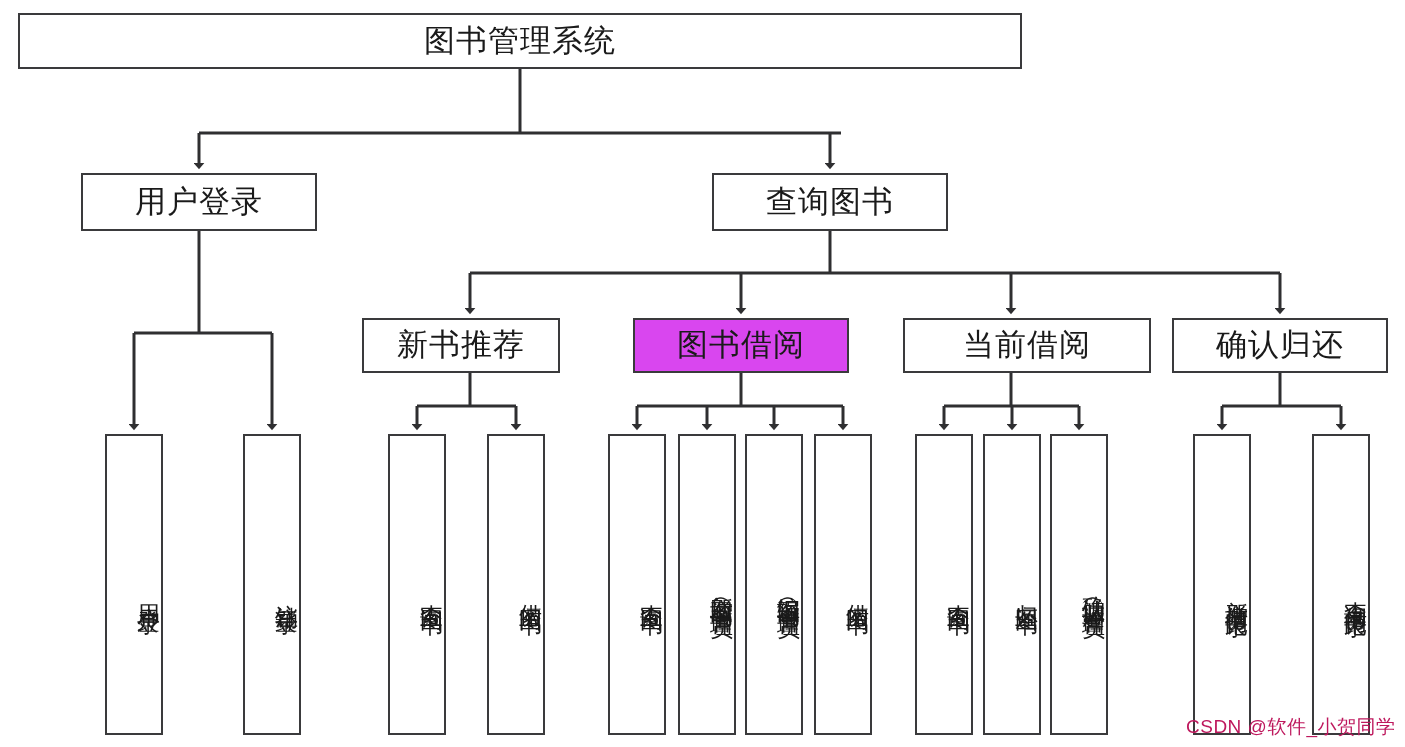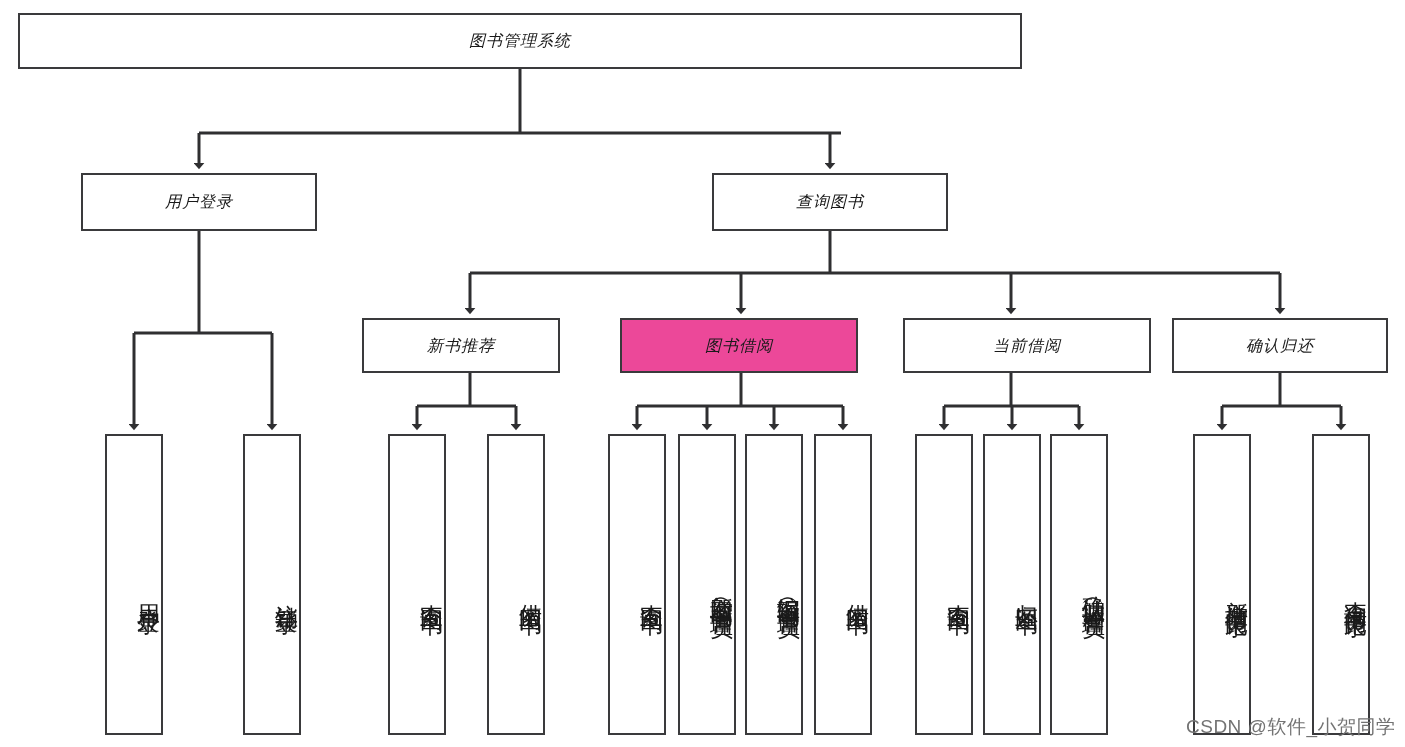--- a/index.html
+++ b/index.html
@@ -29,23 +29,22 @@
     box-sizing: border-box;
     background: #ffffff;
     border: 2px solid #3a3a3c;
     display: flex;
     align-items: center;
     justify-content: center;
     color: #1a1a1a;
     z-index: 2;
   }
   .node.horizontal {
-    font-size: 16px;
+    font-size: 31px;
     letter-spacing: 1px;
-    font-style: italic;
   }
   .node.vertical {
     writing-mode: vertical-rl;
     text-orientation: upright;
     font-size: 23px;
     letter-spacing: 3px;
     padding-top: 14px;
     align-items: flex-start;
     justify-content: center;
   }
@@ -128,21 +127,21 @@
   <div class="node horizontal" style="left: 81px; top: 173px; width: 236px; height: 58px; background: rgb(255, 255, 255); border-color: rgb(58, 58, 60); color: rgb(26, 26, 26);">
     <span class="node-label">用户登录</span>
   </div>
   <div class="node horizontal" style="left: 712px; top: 173px; width: 236px; height: 58px; background: rgb(255, 255, 255); border-color: rgb(58, 58, 60); color: rgb(26, 26, 26);">
     <span class="node-label">查询图书</span>
   </div>
 
   <div class="node horizontal" style="left: 362px; top: 318px; width: 198px; height: 55px; background: rgb(255, 255, 255); border-color: rgb(58, 58, 60); color: rgb(26, 26, 26);">
     <span class="node-label">新书推荐</span>
   </div>
-  <div class="node horizontal" style="left: 620px; top: 318px; width: 238px; height: 55px; background: #ec4899; border-color: rgb(58, 58, 60); color: rgb(26, 26, 26);">
+  <div class="node horizontal" style="left: 633px; top: 318px; width: 216px; height: 55px; background: #d946ef; border-color: rgb(58, 58, 60); color: rgb(26, 26, 26);">
     <span class="node-label">图书借阅</span>
   </div>
   <div class="node horizontal" style="left: 903px; top: 318px; width: 248px; height: 55px; background: rgb(255, 255, 255); border-color: rgb(58, 58, 60); color: rgb(26, 26, 26);">
     <span class="node-label">当前借阅</span>
   </div>
   <div class="node horizontal" style="left: 1172px; top: 318px; width: 216px; height: 55px; background: rgb(255, 255, 255); border-color: rgb(58, 58, 60); color: rgb(26, 26, 26);">
     <span class="node-label">确认归还</span>
   </div>
 
   <div class="node vertical" style="left: 105px; top: 434px; width: 58px; height: 301px; background: rgb(255, 255, 255); border-color: rgb(58, 58, 60); color: rgb(26, 26, 26);">
@@ -178,14 +177,14 @@
   <div class="node vertical" style="left: 1050px; top: 434px; width: 58px; height: 301px; background: rgb(255, 255, 255); border-color: rgb(58, 58, 60); color: rgb(26, 26, 26);">
     <span class="node-label">确认归还（管理员）</span>
   </div>
   <div class="node vertical" style="left: 1193px; top: 434px; width: 58px; height: 301px; background: rgb(255, 255, 255); border-color: rgb(58, 58, 60); color: rgb(26, 26, 26);">
     <span class="node-label">新增借阅记录</span>
   </div>
   <div class="node vertical" style="left: 1312px; top: 434px; width: 58px; height: 301px; background: rgb(255, 255, 255); border-color: rgb(58, 58, 60); color: rgb(26, 26, 26);">
     <span class="node-label">查询借阅记录</span>
   </div>
 
-  <div id="watermark" style="color: #737373;">CSDN @软件_小贺同学</div>
+  <div id="watermark" style="color: #be185d;">CSDN @软件_小贺同学</div>
 </div>
 
 </body></html>

